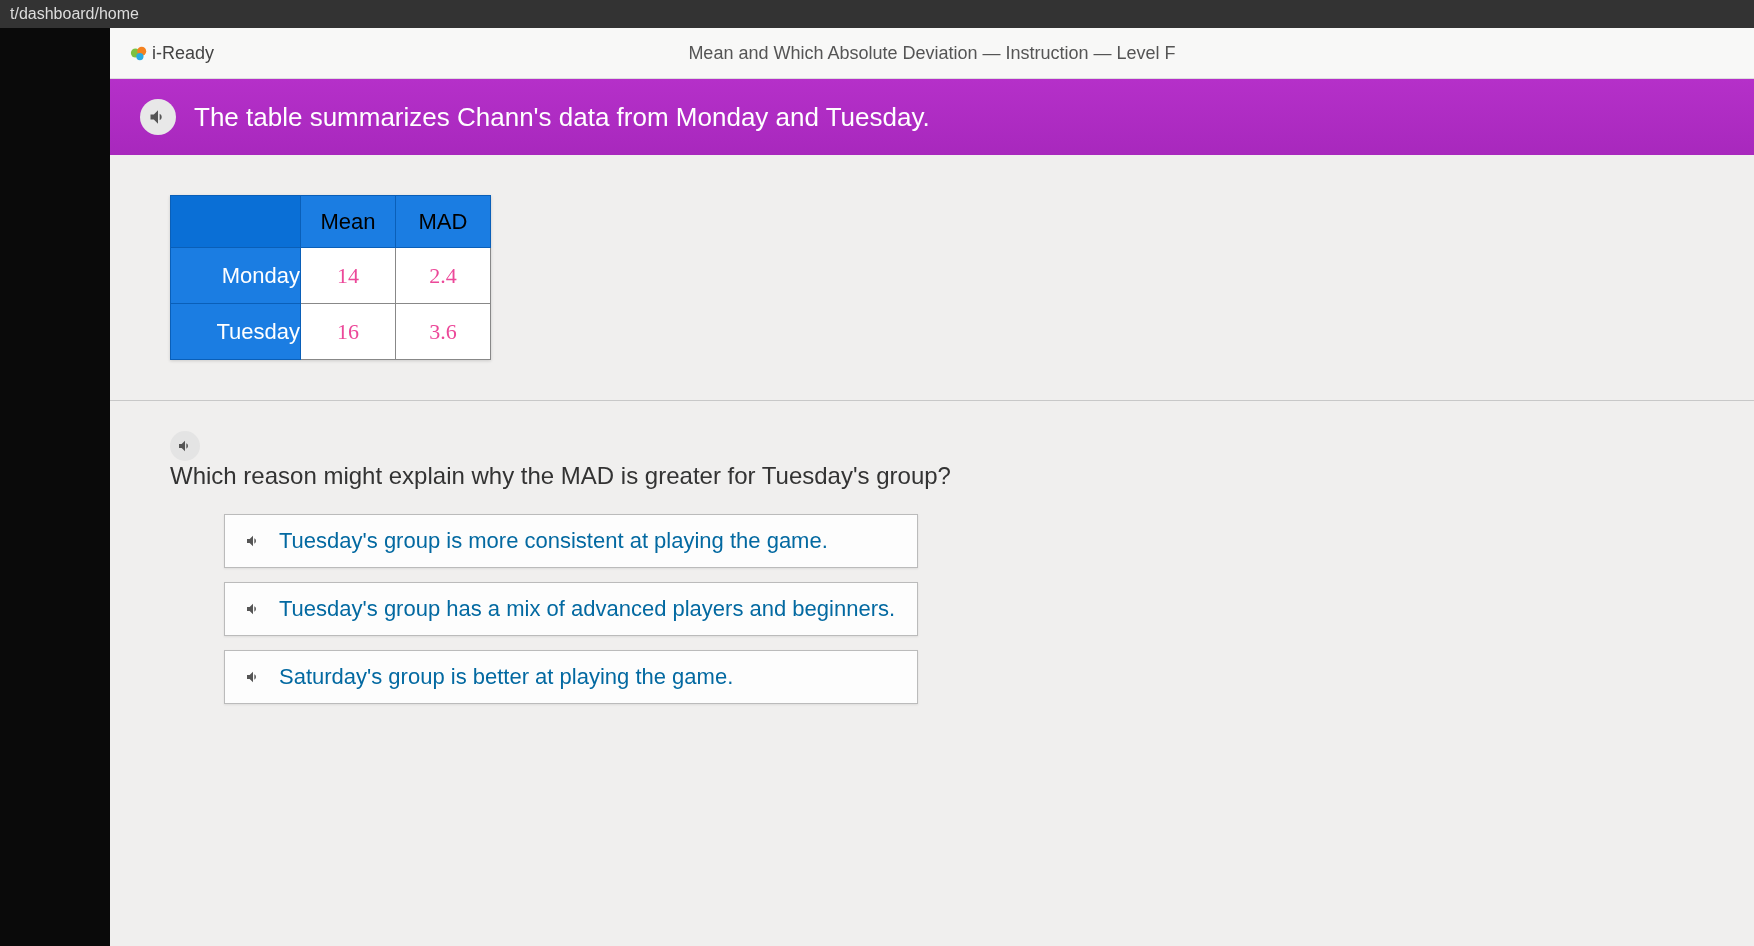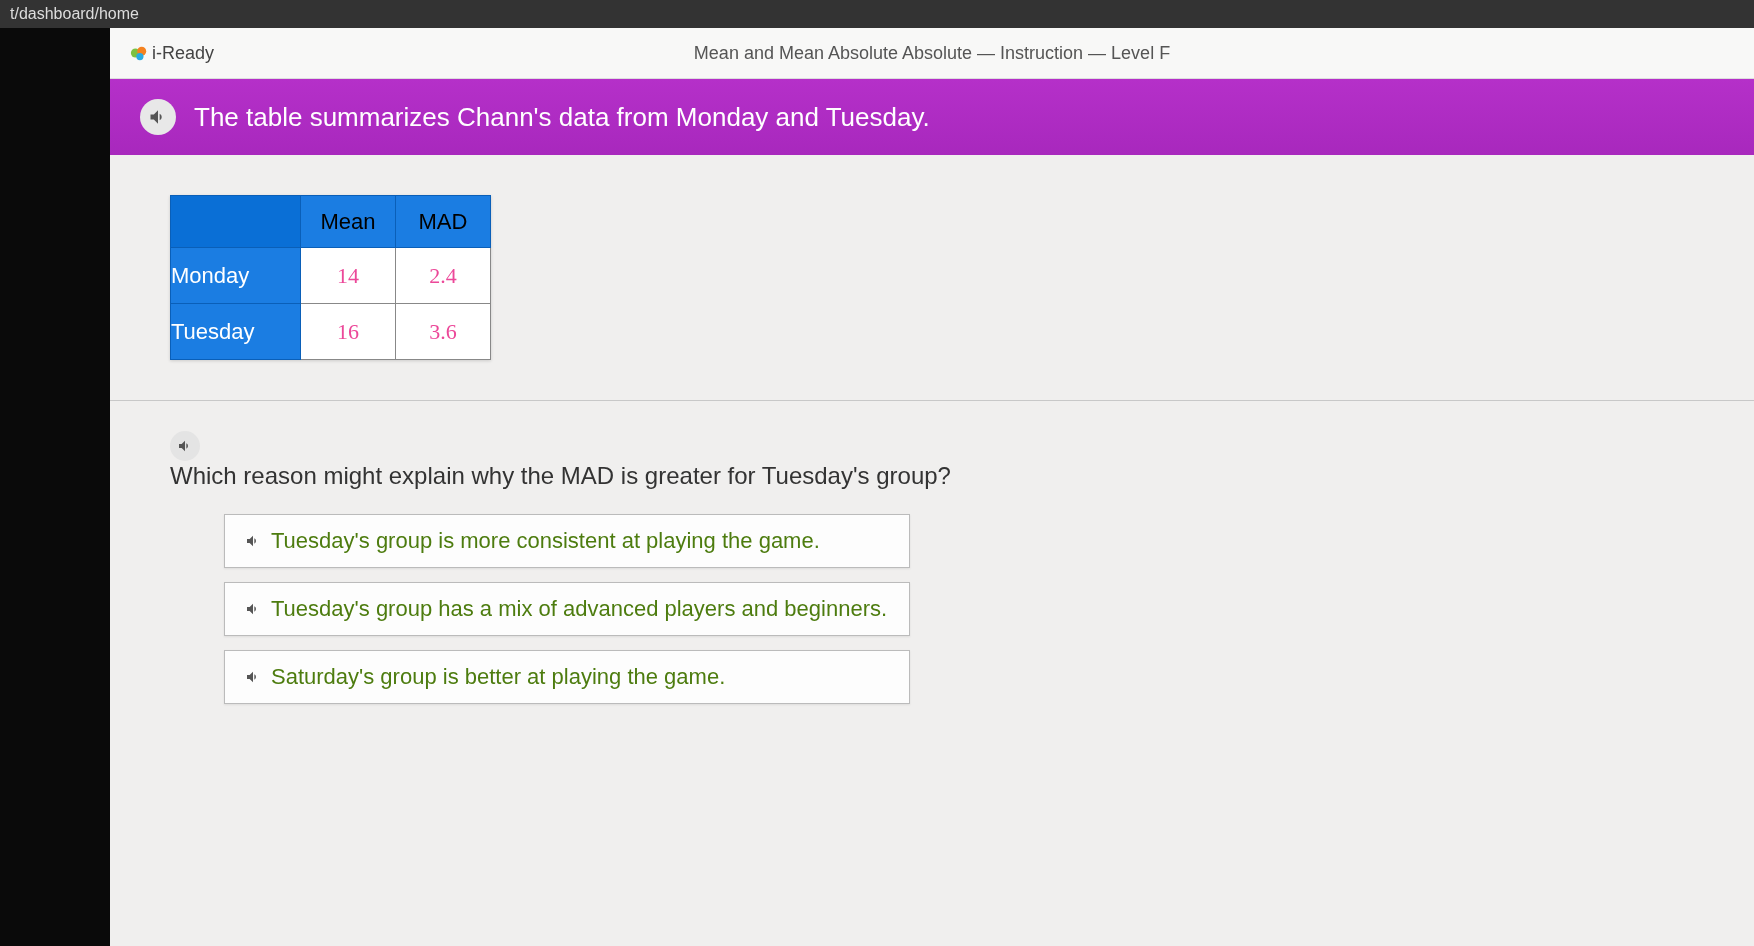--- a/index.html
+++ b/index.html
@@ -110,21 +110,21 @@
     width: 95px; height: 52px;
     border-color: #0a5fb8;
     font-weight: 500;
   }
   .data-table .row-head {
     background: #1b7de2;
     color: #fff;
     width: 130px; height: 56px;
     border-color: #0a5fb8;
     font-weight: 500;
-    text-align: left;
+    text-align: right;
   }
   .data-table .cell {
     background: #fff;
     color: #ec4899;
     font-family: Georgia, serif;
     font-size: 22px;
   }
   .divider {
     border: none;
     border-top: 1px solid #c8c8c8;
@@ -147,23 +147,23 @@
     flex-direction: column;
     gap: 14px;
     width: fit-content;
   }
   .answer-option {
     border: 1px solid #bbb;
     background: #fdfdfd;
     padding: 12px 22px 12px 14px;
     display: flex;
     align-items: center;
-    gap: 4px;
+    gap: 12px;
     font-size: 22px;
-    color: #4d7c0f;
+    color: #0369a1;
     cursor: pointer;
     box-shadow: 0 1px 2px rgba(0,0,0,0.08);
   }
 </style>
 </head>
 <body>
 
 <div class="browser-chrome">
   <span>t/dashboard/home</span>
 </div>
@@ -175,21 +175,21 @@
       <div class="brand">
         <span class="brand-logo">
           <svg viewBox="0 0 20 20">
               <circle cx="6" cy="10" r="5" fill="#7cc142"></circle>
               <circle cx="13" cy="8" r="5" fill="#f58220"></circle>
               <circle cx="11" cy="14" r="4" fill="#29abe2"></circle>
             </svg>
         </span>
         <span>i-Ready</span>
       </div>
-      <div class="lesson-title">Mean and Mean Absolute Absolute — Instruction — Level F</div>
+      <div class="lesson-title">Mean and Which Absolute Deviation — Instruction — Level F</div>
     </div>
 
     <div class="instruction-bar">
       <div class="speaker-btn">
         <svg class="speaker-icon" width="20" height="20" viewBox="0 0 24 24">
             <path d="M3 9v6h4l5 5V4L7 9H3zm13.5 3a4.5 4.5 0 0 0-2.5-4v8a4.5 4.5 0 0 0 2.5-4z"></path>
           </svg>
       </div>
       <span>The table summarizes Chann's data from Monday and Tuesday.</span>
     </div>

